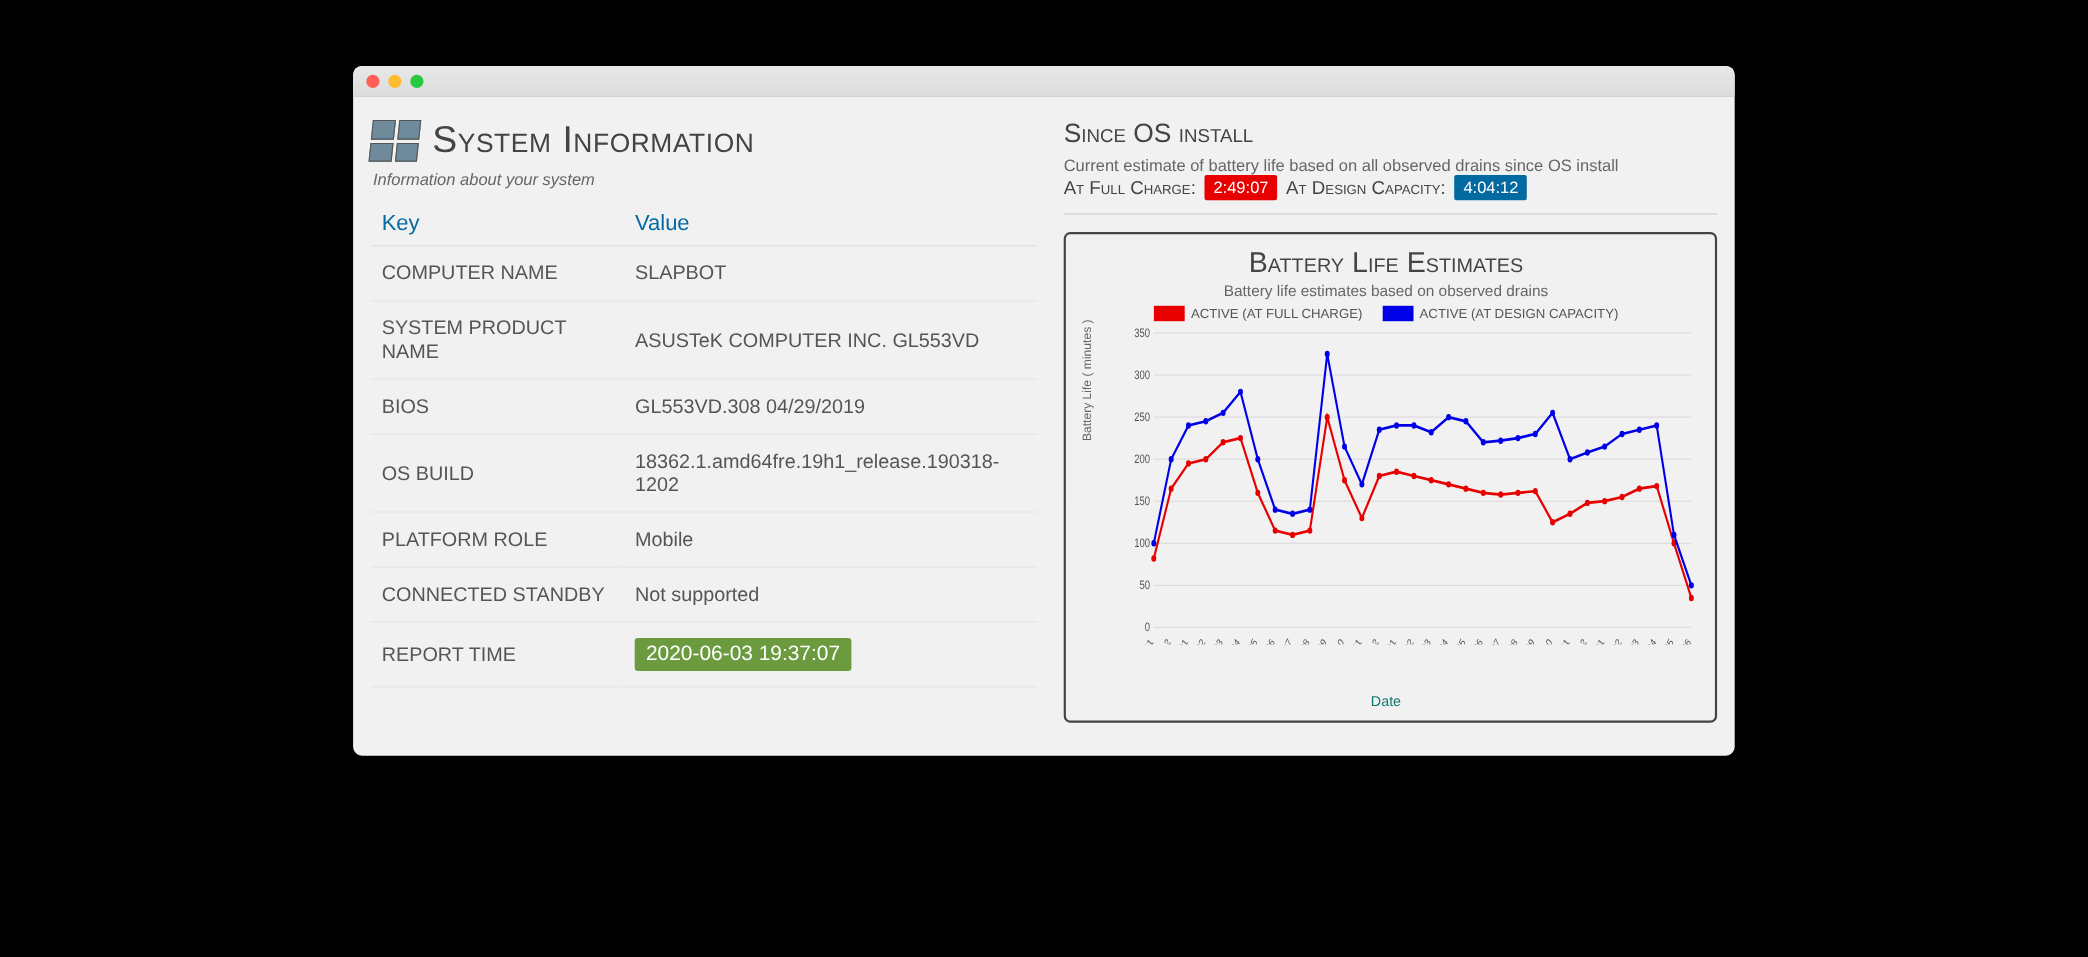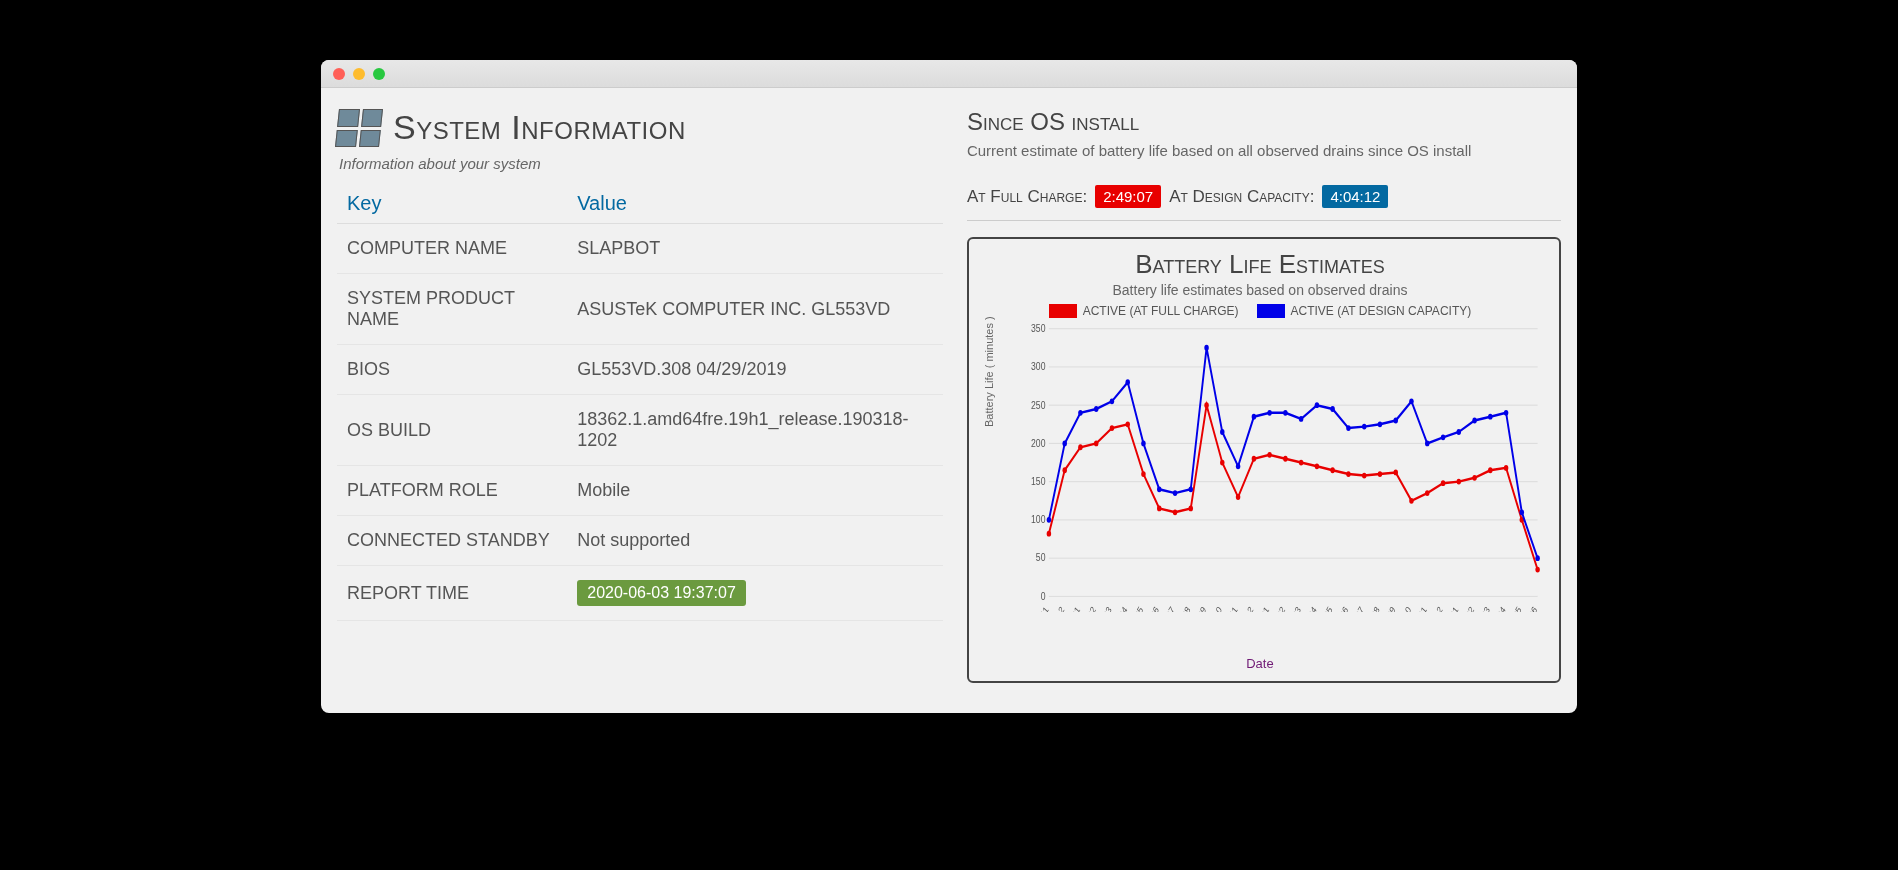--- a/index.html
+++ b/index.html
@@ -41,45 +41,45 @@
 .header-row { display: flex; align-items: center; gap: 12px; }
 .win-icon { display: grid; grid-template-columns: 1fr 1fr; grid-template-rows: 1fr 1fr; gap: 3px; width: 44px; height: 38px; transform: skewX(-6deg); }
 .win-icon span { background: #6f8a9a; border: 1px solid #555; }
 h1.title { font-size: 34px; font-variant: small-caps; color: #444; font-weight: 400; letter-spacing: 0.5px; }
 .subtitle { font-size: 15px; color: #666; margin: 8px 0 12px 2px; font-style: italic; }
 
 .table { width: 100%; border-collapse: collapse; }
 .table th { text-align: left; font-size: 20px; font-weight: 400; color: #0369a1; padding: 8px 10px; border-bottom: 1px solid #ddd; }
 .table td { font-size: 18px; color: #555; padding: 14px 10px; border-bottom: 1px solid #e5e5e5; }
 .table td:first-child { text-transform: uppercase; width: 38%; }
-.badge-green { background: #6b9a3f; color: #fff; padding: 4px 10px; border-radius: 3px; font-size: 16px; display: inline-block; }
+.badge-green { background: #6b9a3f; color: #fff; padding: 4px 10px; border-radius: 3px; font-size: 19px; display: inline-block; }
 
 h2.section-title { font-size: 24px; font-variant: small-caps; color: #444; font-weight: 400; }
-.section-desc { font-size: 15px; color: #666; margin: 6px 0 26px 0; }
+.section-desc { font-size: 15px; color: #666; margin: 6px 0 0 0; }
 .stat-row { font-size: 17px; color: #444; font-variant: small-caps; display: flex; align-items: center; gap: 8px; flex-wrap: wrap; margin-bottom: 12px; }
 .badge-red { background: #e80000; color: #fff; padding: 3px 8px; border-radius: 2px; font-size: 15px; font-variant: normal; }
 .badge-blue { background: #0369a1; color: #fff; padding: 3px 8px; border-radius: 2px; font-size: 15px; font-variant: normal; }
 hr.div { border: none; border-top: 1px solid #ccc; margin: 10px 0 16px 0; }
 
 .chart-box {
   border: 2.5px solid #444;
   border-radius: 6px;
   padding: 10px 14px 6px 6px;
   margin-top: 8px;
   position: relative;
   background: #f1f1f1;
 }
 .chart-title { text-align: center; font-size: 26px; font-variant: small-caps; color: #444; }
 .chart-sub { text-align: center; font-size: 14px; color: #666; margin-top: 2px; }
 .legend { display: flex; justify-content: center; gap: 18px; margin: 6px 0 4px 0; font-size: 12px; color: #555; }
 .legend-item { display: flex; align-items: center; gap: 6px; }
 .legend-swatch { width: 28px; height: 14px; }
 .plot-area { position: relative; height: 290px; margin-left: 48px; margin-right: 4px; }
 .ylabel { position: absolute; left: -40px; top: 50%; transform: rotate(-90deg) translateX(40px); transform-origin: left top; font-size: 11px; color: #666; white-space: nowrap; }
-.xlabel { text-align: center; font-size: 13px; color: #701a75; margin: 44px 0 4px 0; }
+.xlabel { text-align: center; font-size: 13px; color: #0f766e; margin: 44px 0 4px 0; }
 svg.chart { width: 100%; height: 100%; }
 .grid line { stroke: #ccc; stroke-width: 0.6; }
 .axis-text { font-size: 10px; fill: #555; }
 .xtick-text { font-size: 9px; fill: #555; }
 .series-red { stroke: #e80000; stroke-width: 2.2; fill: none; }
 .series-blue { stroke: #0000e8; stroke-width: 2.2; fill: none; }
 .pt-red { fill: #e80000; }
 .pt-blue { fill: #0000e8; }
 </style>
 </head>

